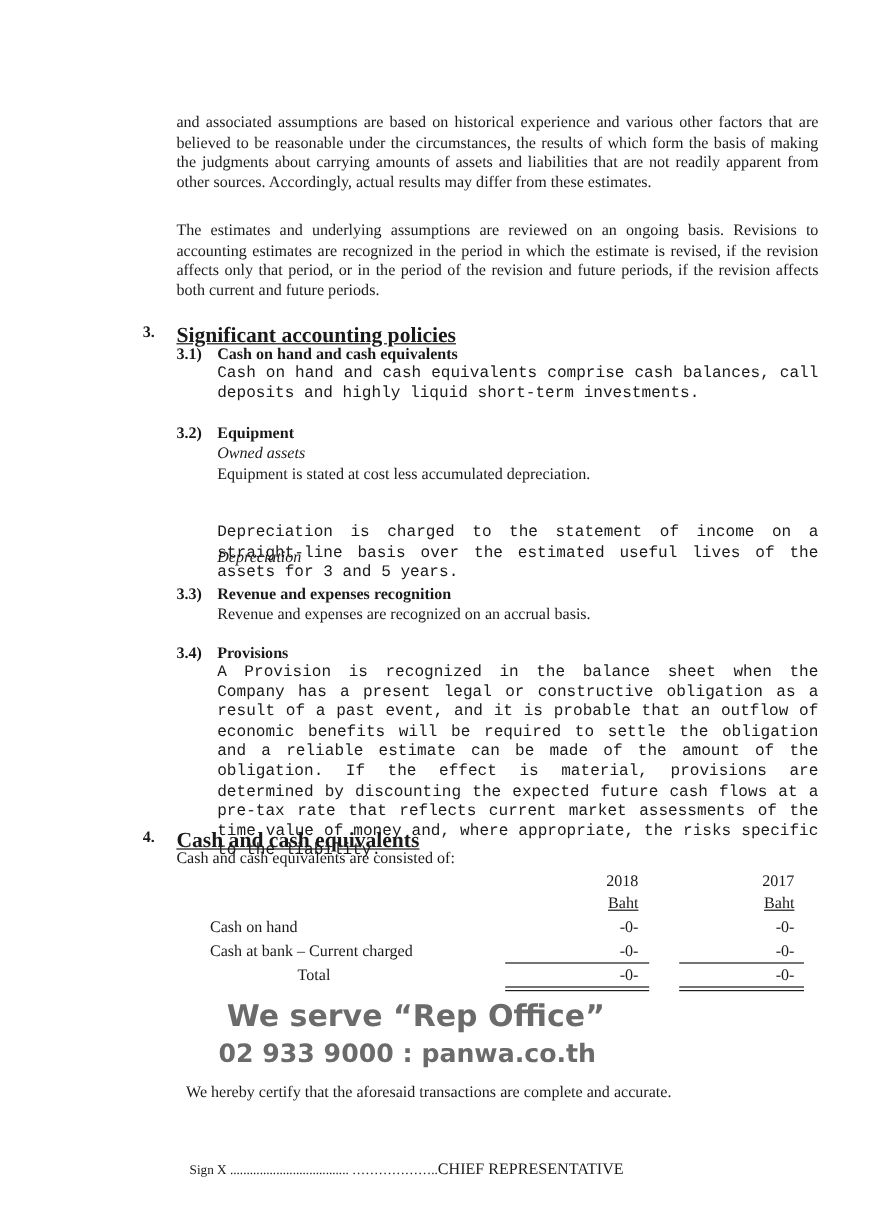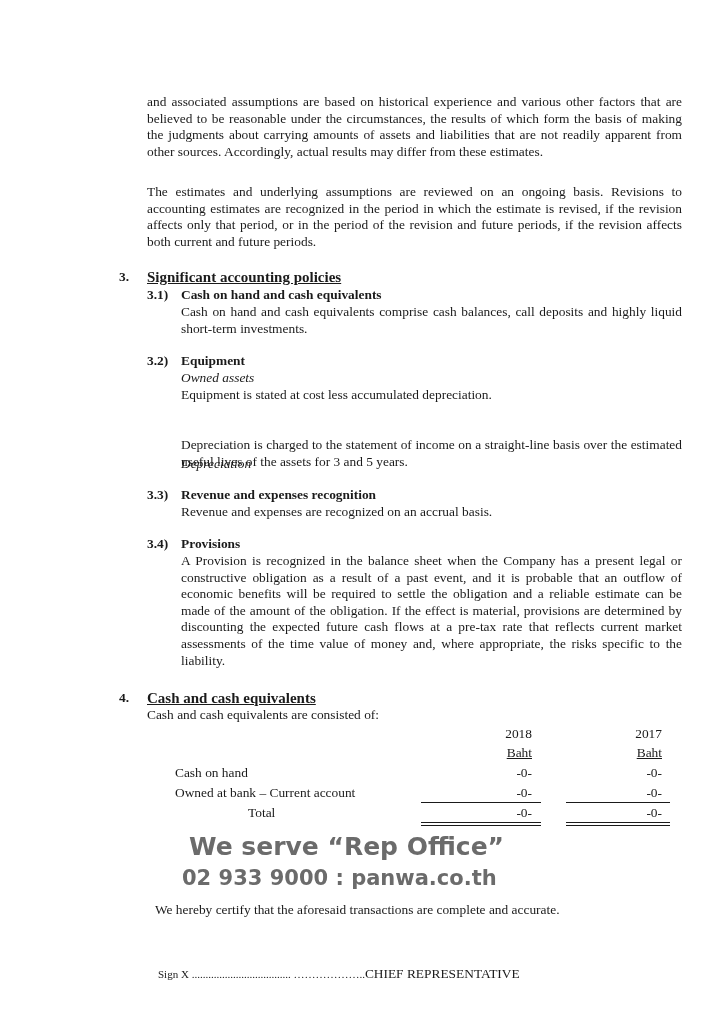--- a/index.html
+++ b/index.html
@@ -2,25 +2,25 @@
 <html><head>
 <meta charset="utf-8">
 <style>
   html, body { margin: 0; padding: 0; background: #ffffff; }
   body { width: 724px; height: 1024px; position: relative; overflow: hidden;
          font-family: "Liberation Serif", "DejaVu Serif", serif; color: #1a1a1a; }
   .page { position: absolute; left: 0; top: 0; width: 724px; height: 833px; }
   .para { position: absolute; left: 147px; width: 535px; font-size: 13.4px; line-height: 16.6px;
           text-align: justify; margin: 0; }
   .sec-num { position: absolute; left: 119px; font-weight: bold; font-size: 13.4px; }
-  .sec-title { position: absolute; left: 147px; font-weight: bold; font-size: 15px; text-decoration: underline; }
+  .sec-title { position: absolute; left: 147px; font-weight: bold; font-size: 18px; text-decoration: underline; }
   .sub-num { position: absolute; left: 147px; font-weight: bold; font-size: 13.4px; }
   .sub-title { position: absolute; left: 181px; font-weight: bold; font-size: 13.4px; text-align: center; }
   .sub-body { position: absolute; left: 181px; width: 501px; font-size: 13.4px; line-height: 16.6px;
-              text-align: justify; margin: 0; }
+              text-align: justify; margin: 0; font-family: Liberation Mono, monospace; }
   .italic { position: absolute; left: 181px; font-style: italic; font-size: 13.4px; }
   .line { position: absolute; font-size: 13.4px; }
   .tbl-label { position: absolute; left: 147px; font-size: 13.4px; margin-left: 28px; }
   .tbl-val { position: absolute; font-size: 13.4px; text-align: right; width: 80px; }
   .ul { text-decoration: underline; }
   .rule { position: absolute; height: 0; border-top: 1.5px solid #1a1a1a; }
   .rule.double { height: 2px; border-top: 1.5px solid #1a1a1a; border-bottom: 1.5px solid #1a1a1a; }
   .wm { position: absolute; font-family: "DejaVu Sans", "Liberation Sans", sans-serif; font-weight: bold;
         color: #6b6b6b; white-space: nowrap; }
   .sign { position: absolute; font-size: 11px; white-space: nowrap; }
@@ -65,21 +65,21 @@
     <span class="tbl-val" style="left:582px; top:726px;">2017</span>
     <span class="tbl-val ul" style="left:452px; top:745px;">Baht</span>
     <span class="tbl-val ul" style="left:582px; top:745px;">Baht</span>
 
     <div>
       <span class="tbl-label" style="top:765px;">Cash on hand</span>
       <span class="tbl-val" style="left:452px; top:765px;">-0-</span>
       <span class="tbl-val" style="left:582px; top:765px;">-0-</span>
     </div>
     <div>
-      <span class="tbl-label" style="top:785px;">Owned at bank – Current account</span>
+      <span class="tbl-label" style="top:785px;">Cash at bank – Current charged</span>
       <span class="tbl-val" style="left:452px; top:785px;">-0-</span>
       <span class="tbl-val" style="left:582px; top:785px;">-0-</span>
     </div>
 
     <div class="rule" style="left:421px; width:120px; top:802px;"></div>
     <div class="rule" style="left:566px; width:104px; top:802px;"></div>
 
     <div>
       <span class="tbl-label" style="left:220px; top:805px;">Total</span>
       <span class="tbl-val" style="left:452px; top:805px;">-0-</span>

